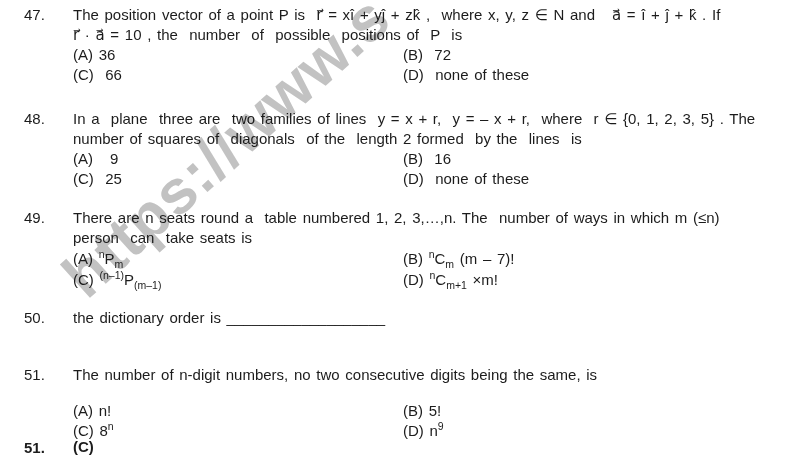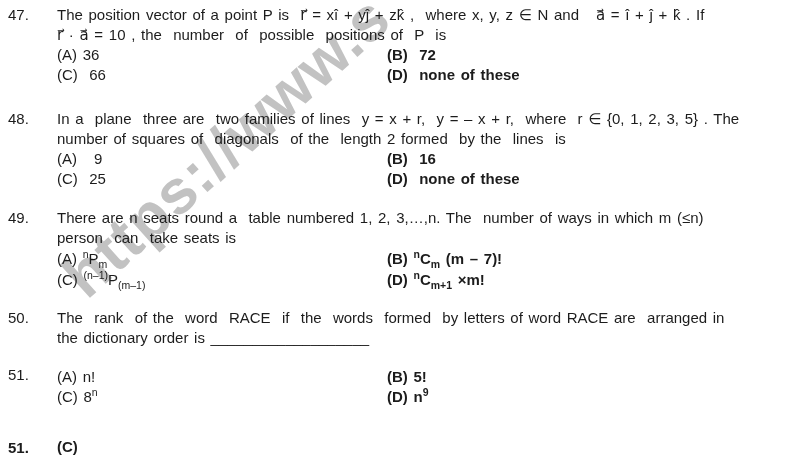--- a/index.html
+++ b/index.html
@@ -28,32 +28,32 @@
     z-index: 0;
     user-select: none;
   }
   .question, .answer-footer {
     position: absolute;
     left: 8px;
     right: 4px;
     display: flex;
     z-index: 1;
   }
-  .qnum { flex: 0 0 49px; width: 49px; line-height: 20px; }
+  .qnum { flex: 0 0 49px; width: 49px; line-height: 20px; margin-left: 16px; }
   .qbody { flex: 1; }
   .qline { line-height: 20px; white-space: pre-wrap; word-spacing: 1.5px; }
   .optrow { display: flex; line-height: 20px; }
   .opt { white-space: pre-wrap; word-spacing: 1.5px; }
   .opt.col1 { flex: 0 0 330px; width: 330px; }
-  .opt.col2 { flex: 1; font-weight: bold; }
+  .opt.col2 { flex: 1; }
   sup { font-size: 10.5px; line-height: 0; vertical-align: super; }
   sub { font-size: 10.5px; line-height: 0; vertical-align: sub; }
   .q47-line2 { margin-top: 0; }
   .q49 .optrow { line-height: 21px; }
-  .q51 .optrow1 { margin-top: 2px; }
+  .q51 .optrow1 { margin-top: 16px; }
   .answer-footer { font-weight: 700; }
   .answer-footer .qnum { font-weight: 700; }
 </style>
 </head>
 <body>
 
 <div class="page">
 
   <div class="watermark">https://www.s</div>
 
@@ -101,28 +101,28 @@
       <div class="optrow">
         <div class="opt col1"><span>(C) </span><sup>(n–1)</sup><span>P</span><sub>(m–1)</sub></div>
         <div class="opt col2"><span>(D) </span><sup>n</sup><span>C</span><sub>m+1</sub><span> ×m!</span></div>
       </div>
     </div>
   </section>
 
   <section class="question q50" style="top:308px">
     <div class="qnum">50.</div>
     <div class="qbody">
-      <div class="qline">The  rank  of the  word  RACE  if  the  words  formed  by letters of word RACE are  arranged in</div>
       <div class="qline">the dictionary order is ___________________</div>
     </div>
   </section>
 
   <section class="question q51" style="top:365px">
     <div class="qnum">51.</div>
     <div class="qbody">
+      <div class="qline">The number of n-digit numbers, no two consecutive digits being the same, is</div>
       <div class="optrow optrow1">
         <div class="opt col1"><span>(A) n!</span></div>
         <div class="opt col2"><span>(B) 5!</span></div>
       </div>
       <div class="optrow">
         <div class="opt col1"><span>(C) 8</span><sup>n</sup></div>
         <div class="opt col2"><span>(D) n</span><sup>9</sup></div>
       </div>
     </div>
   </section>

